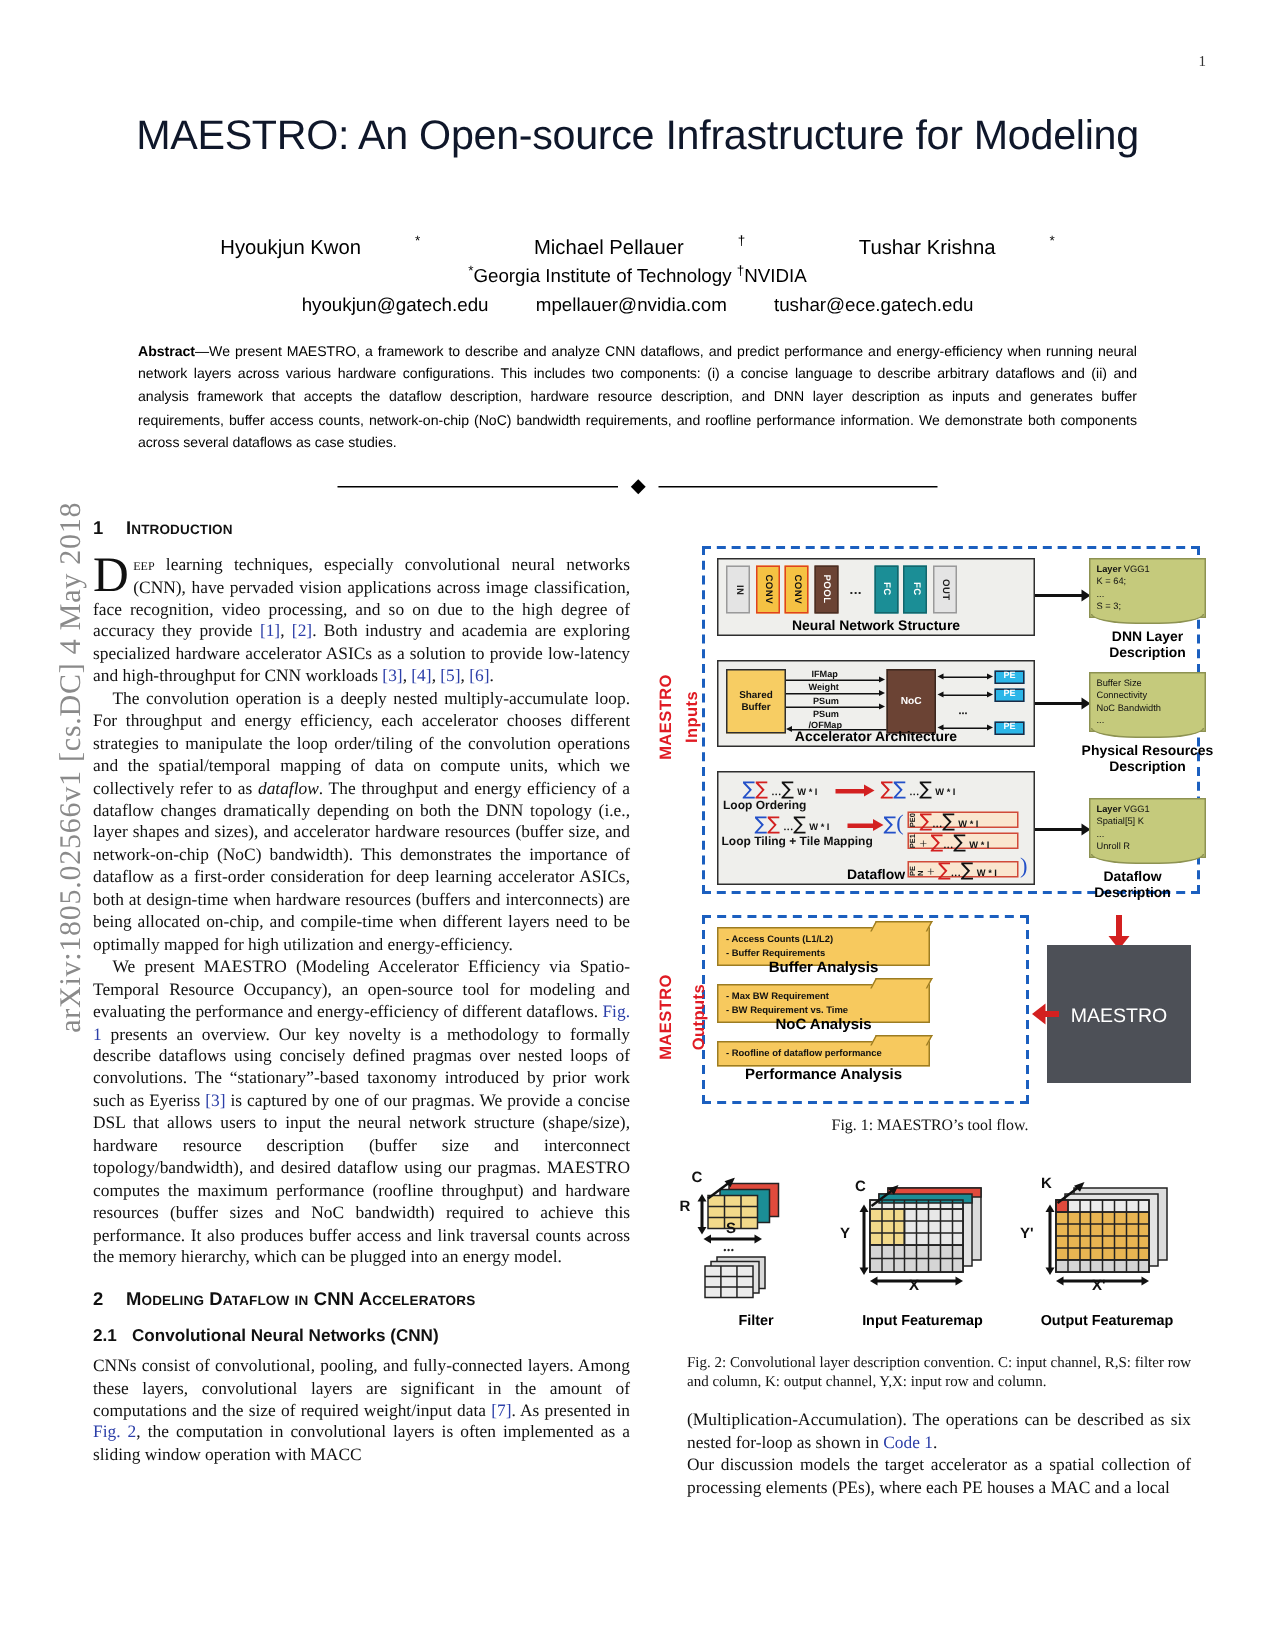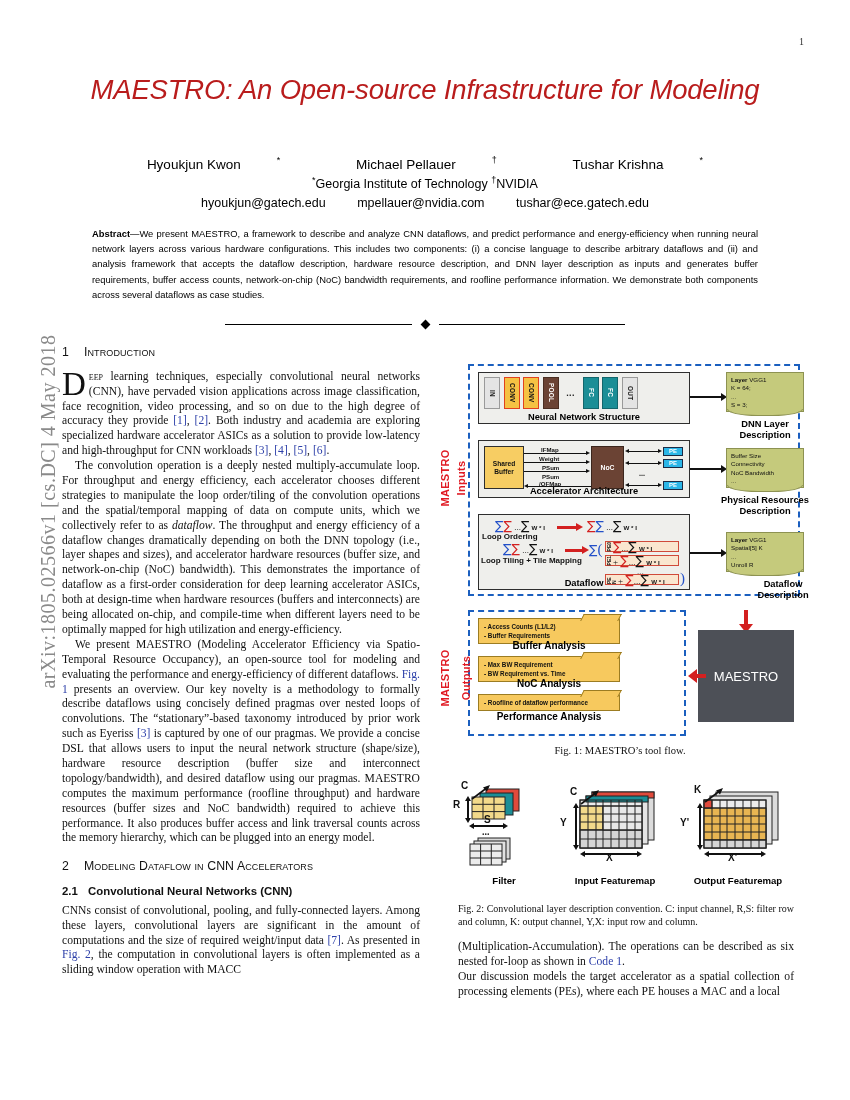--- a/index.html
+++ b/index.html
@@ -20,21 +20,21 @@
 
   
   .page-number{
     position:absolute;right:46px;top:36px;font-size:10px;color:#333;
   }
 
   
   .title{
     position:absolute;left:60px;top:72px;width:730px;text-align:center;
     font-family:"Liberation Sans",sans-serif;font-size:27.5px;
-    line-height:1.28;font-weight:400;color:#b91c1c;letter-spacing:-.2px;font-style:italic;
+    line-height:1.28;font-weight:400;color:#0f172a;letter-spacing:-.2px;
   }
 
   
   .authors{
     position:absolute;left:60px;top:155px;width:730px;text-align:center;
     font-family:"Liberation Sans",sans-serif;font-size:13.5px;color:#000;
   }
   .authors .row1 span{margin:0 18px;}
   .authors .row2{font-size:12.5px;margin-top:3px;}
   .authors .row3{font-size:12.5px;margin-top:5px;}
@@ -61,21 +61,21 @@
 
   
   .col{
     position:absolute;font-family:"Liberation Serif",serif;
     font-size:11.6px;line-height:1.285;text-align:justify;color:#111;
   }
   .col-left{left:62px;top:345px;width:358px;}
   .col-right{left:458px;top:345px;width:336px;}
 
   h2.sec{
-    font-family:"Liberation Sans",sans-serif;font-size:12.3px;font-weight:normal;
+    font-family:"Liberation Sans",sans-serif;font-size:12.3px;font-weight:bold;
     margin:0 0 9px 0;letter-spacing:.1px;
   }
   h2.sec .num{display:inline-block;width:22px;}
   h3.subsec{
     font-family:"Liberation Sans",sans-serif;font-size:11.4px;font-weight:bold;
     margin:9px 0 5px 0;
   }
   h3.subsec .num{display:inline-block;width:26px;}
   p.body{margin:0;text-indent:13px;}
   p.body.first{text-indent:0;}
@@ -488,21 +488,21 @@
       <div>...</div>
     </div>
     <div class="doccap" style="left:279px;top:133px;">Physical Resources Description</div>
 
     <div class="doc" style="left:286px;top:170px;height:40px;">
       <div><b>Layer</b><span> VGG1</span></div>
       <div>Spatial[5] K</div>
       <div>...</div>
       <div>Unroll R</div>
     </div>
-    <div class="doccap" style="left:297px;top:217px;">Dataflow Description</div>
+    <div class="doccap" style="left:269px;top:217px;">Dataflow Description</div>
 
     <div class="bigRedArrow" style="left:304px;top:248px;width:4px;height:16px;"></div>
     <div style="position:absolute;left:299px;top:262px;width:0;height:0;border-left:7px solid transparent;border-right:7px solid transparent;border-top:9px solid #d32020;"></div>
 
     <div class="maestrobox">MAESTRO</div>
 
     <div class="bigRedArrow" style="left:256px;top:312px;width:10px;height:4px;"></div>
     <div style="position:absolute;left:248px;top:307px;width:0;height:0;border-top:7px solid transparent;border-bottom:7px solid transparent;border-right:9px solid #d32020;"></div>
 
     <div class="folder" style="left:38px;top:256px;">

